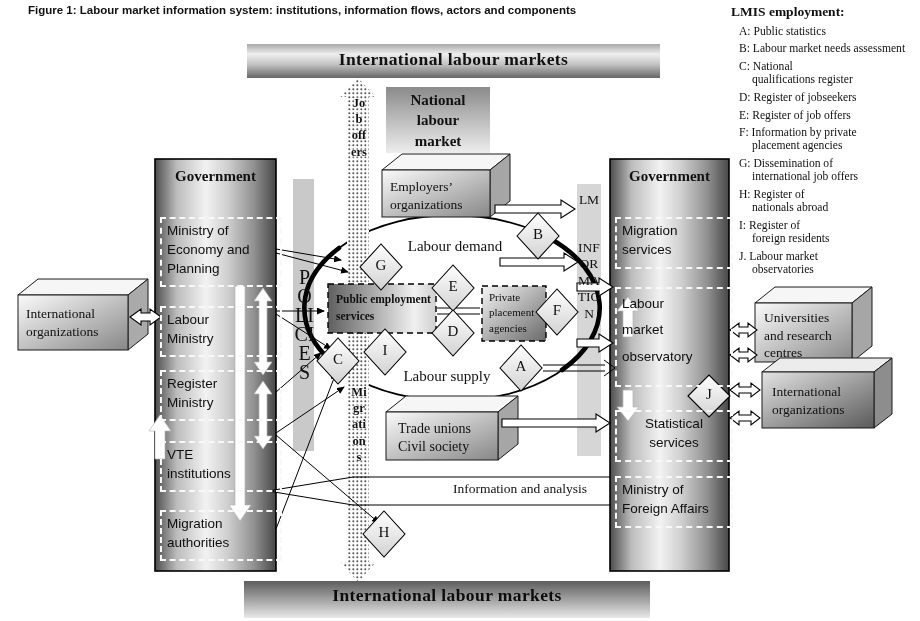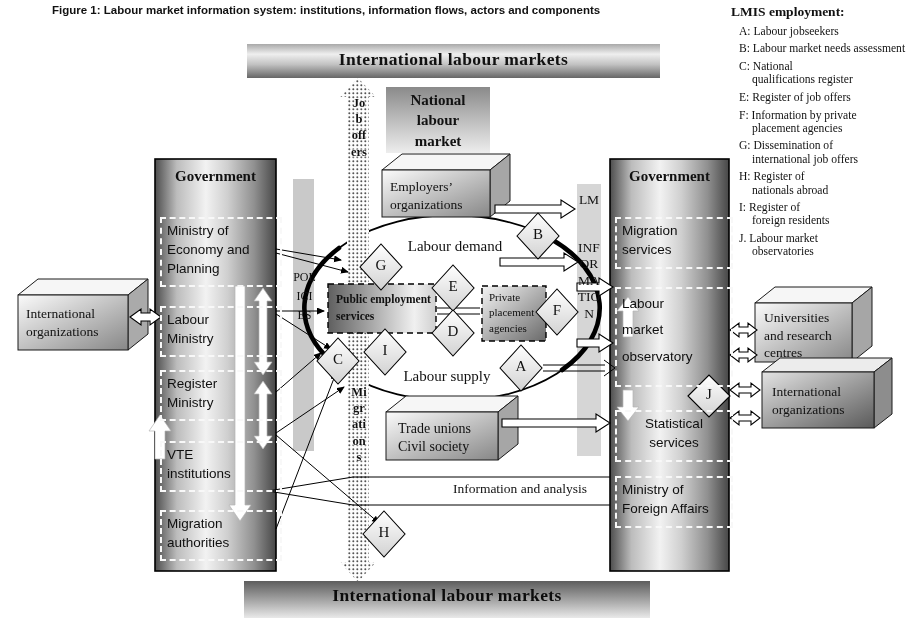--- a/index.html
+++ b/index.html
@@ -2,35 +2,35 @@
 <html><head>
 <meta charset="utf-8">
 <style>
   html,body{margin:0;padding:0;background:#fff;}
   .stage{position:relative;width:920px;height:621px;background:#fff;overflow:hidden;
          font-family:"Liberation Serif","DejaVu Serif",serif;color:#111;}
   .abs{position:absolute;}
   .sans{font-family:"Liberation Sans","DejaVu Sans",sans-serif;}
   .pre{white-space:pre-line;}
   svg.layer{position:absolute;left:0;top:0;}
-  .fig-title{font-weight:bold;font-size:11.5px;margin-left:24px;}
+  .fig-title{font-weight:bold;font-size:11.5px;}
   .banner{text-align:center;font-weight:bold;font-size:17.5px;letter-spacing:.4px;}
   .banner-top{background:linear-gradient(180deg,#a9a9a9 0%,#efefef 30%,#c2c2c2 60%,#666 100%);
               padding-top:5px;}
   .banner-bottom{background:linear-gradient(180deg,#5d5d5d 0%,#a9a9a9 55%,#e9e9e9 100%);
               padding-top:4px;color:#0c0c0c;}
   .nat-box{background:linear-gradient(180deg,#8a8a8a 0%,#c2c2c2 55%,#ededed 100%);
            text-align:center;font-weight:bold;font-size:15px;line-height:1.35;padding-top:3px;}
   .gov-h{font-weight:bold;font-size:15px;text-align:center;font-family:Liberation Serif, serif;}
   .mbox{border:2px dashed #f8f8f8;font-size:13.5px;line-height:1.42;padding:2px 5px;color:#0f0f0f;
         font-family:"Liberation Sans","DejaVu Sans",sans-serif;white-space:pre-line;}
   .mbox.tall{line-height:1.95;}
   .face-label{font-size:13.5px;line-height:1.3;padding:3px 6px;white-space:pre-line;}
   .vtext{text-align:center;word-break:break-all;}
-  .vpol{width:23px;font-size:12px;line-height:19px;}
+  .vpol{width:23px;font-size:20px;line-height:19px;}
   .vlm{width:24px;font-size:13.5px;line-height:16.4px;}
   .vdot{width:16px;font-size:12.5px;font-weight:bold;line-height:16.2px;
         text-shadow:0 0 2px #fff,0 0 2px #fff,0 0 3px #fff;}
   .dletter{width:24px;text-align:center;font-size:15px;}
   .legend{width:186px;}
   .legend-h{font-weight:bold;font-size:13.5px;margin-bottom:4px;}
   .legend-item{font-size:11.6px;line-height:1.14;margin:4.5px 0;padding-left:21px;text-indent:-13px;white-space:pre-line;}
   .flow-label{font-size:15px;text-align:center;}
   .ia-label{font-size:13.5px;text-align:center;}
 </style>
@@ -194,24 +194,25 @@
   <div class="abs fig-title sans" style="left:28px;top:4px;width:650px;">Figure 1: Labour market information system: institutions, information flows, actors and components</div>
 
   <div class="abs banner banner-top" style="left:247px;top:44px;width:413px;height:29px;">International labour markets</div>
 
   <div class="abs nat-box pre" style="left:386px;top:87px;width:104px;height:63px;">National
 labour
 market</div>
 
   <div class="abs legend" style="left:731px;top:4px;">
     <div class="legend-h">LMIS employment:</div>
-    <div class="legend-item">A: Labour jobseekers</div>
+    <div class="legend-item">A: Public statistics</div>
     <div class="legend-item">B: Labour market needs assessment</div>
     <div class="legend-item">C: National
 qualifications register</div>
+    <div class="legend-item">D: Register of jobseekers</div>
     <div class="legend-item">E: Register of job offers</div>
     <div class="legend-item">F: Information by private
 placement agencies</div>
     <div class="legend-item">G: Dissemination of
 international job offers</div>
     <div class="legend-item">H: Register of
 nationals abroad</div>
     <div class="legend-item">I: Register of
 foreign residents</div>
     <div class="legend-item">J. Labour market

